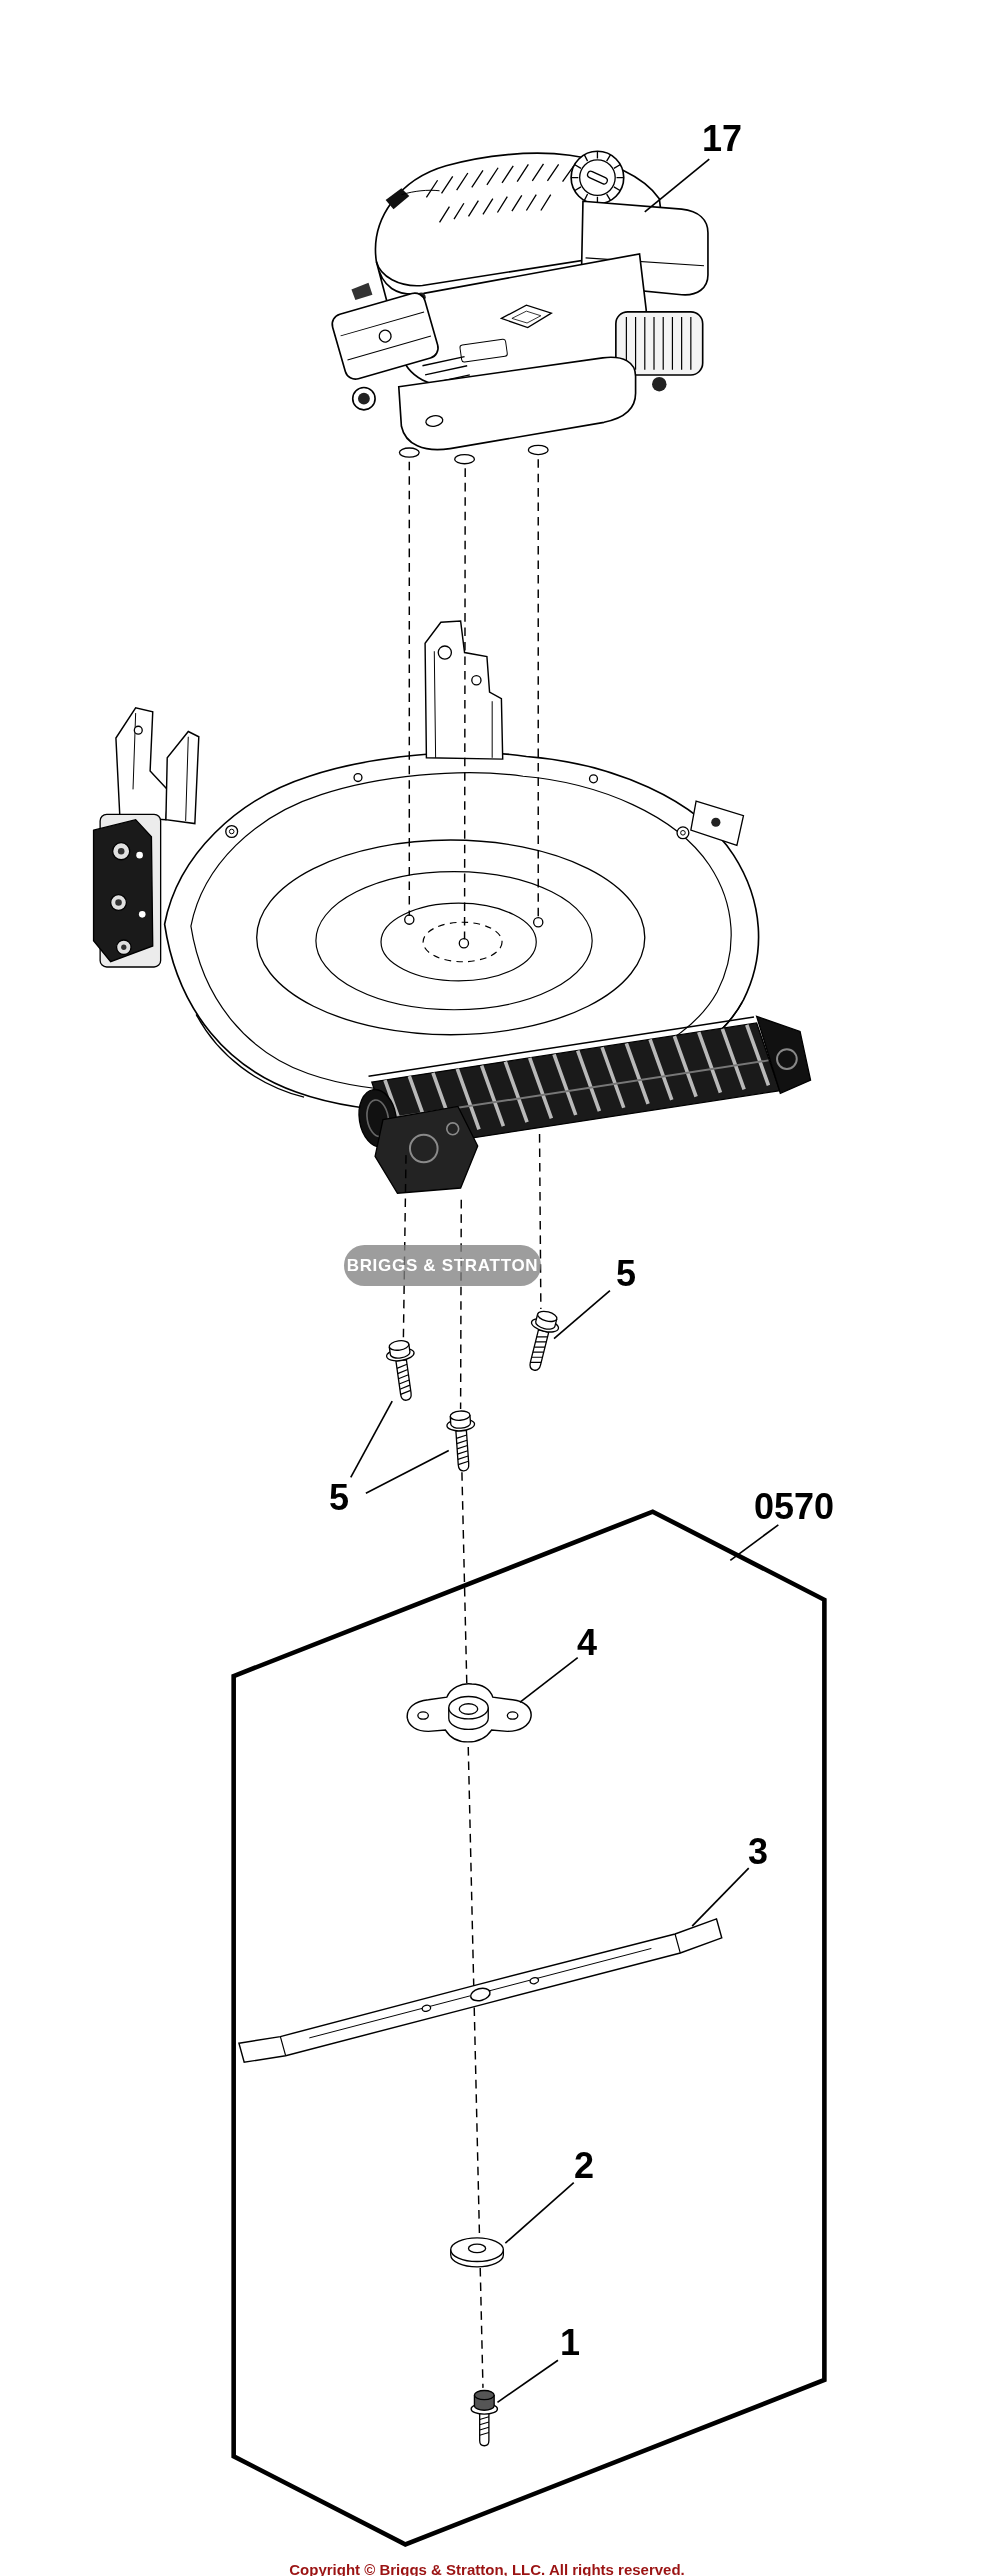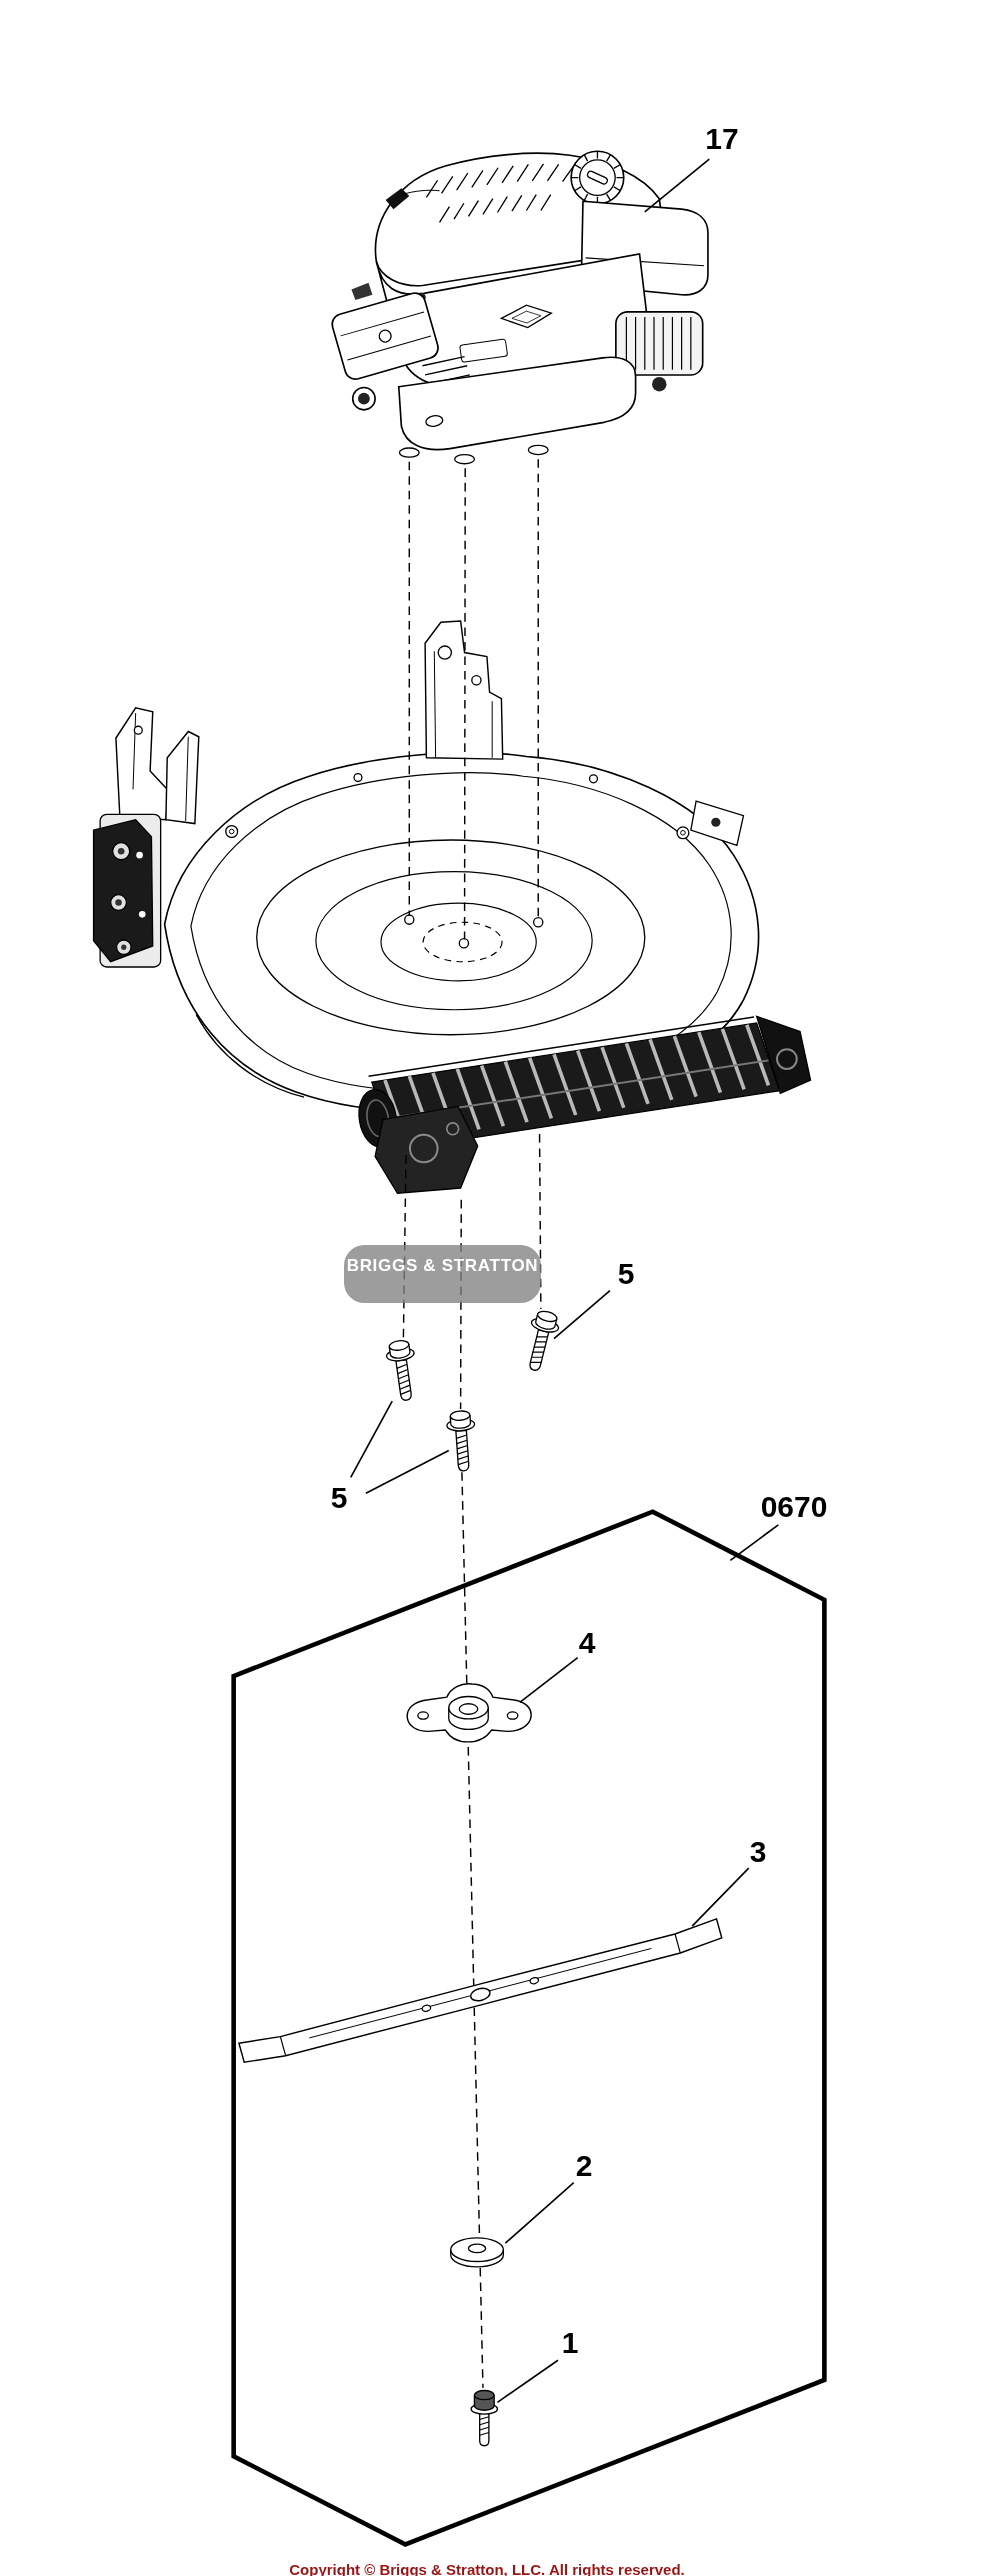--- a/index.html
+++ b/index.html
@@ -1,21 +1,21 @@
 <!DOCTYPE html>
 <html style="font-size:10.5px"><head>
 <meta charset="utf-8">
 <style>
   html,body{margin:0;padding:0;background:#fff;}
   .canvas{position:relative;width:987px;height:2576px;background:#fff;
           font-family:"Liberation Sans",sans-serif;overflow:hidden;}
   .canvas svg{position:absolute;left:0;top:0;}
   .callout{position:absolute;transform:translate(-50%,-50%);
-           font-weight:bold;font-size:30px;color:#000;}
-  .watermark{position:absolute;left:344px;top:1245px;width:197px;height:58px;
+           font-weight:bold;font-size:36px;color:#000;}
+  .watermark{position:absolute;left:344px;top:1245px;width:197px;height:41px;
              background:rgba(130,130,130,.78);border-radius:20.4px;
              color:#fff;font-weight:bold;font-size:17px;letter-spacing:0.7px;
              text-align:center;line-height:41px;white-space:nowrap;}
   .footer{position:absolute;left:487px;top:2561px;transform:translateX(-50%);
           font-size:15px;font-weight:bold;color:#9b1313;white-space:nowrap;}
   
   .k{stroke:#000;fill:none;}
   .w{fill:#fff;stroke:#000;}
   .g1{fill:#ececec;stroke:#000;}
   .dk{fill:#1a1a1a;stroke:#000;}
@@ -238,21 +238,21 @@
     <path d="M878 2520 L790 2588"></path>
     <path d="M1138 2840 L1052 2928"></path>
     <path d="M872 3318 L768 3410"></path>
     <path d="M848 3588 L756 3652"></path>
   </g>
 </svg>
 
 <div class="callout" style="left:722px;top:139px;">17</div>
 <div class="callout" style="left:626px;top:1274px;">5</div>
 <div class="callout" style="left:339px;top:1498px;">5</div>
-<div class="callout" style="left:794px;top:1507px;">0670</div>
+<div class="callout" style="left:794px;top:1507px;">0570</div>
 <div class="callout" style="left:587px;top:1643px;">4</div>
 <div class="callout" style="left:758px;top:1852px;">3</div>
 <div class="callout" style="left:584px;top:2166px;">2</div>
 <div class="callout" style="left:570px;top:2343px;">1</div>
 
 <div class="watermark">BRIGGS &amp; STRATTON</div>
 <div class="footer">Copyright © Briggs &amp; Stratton, LLC. All rights reserved.</div>
 
 </div>
 

